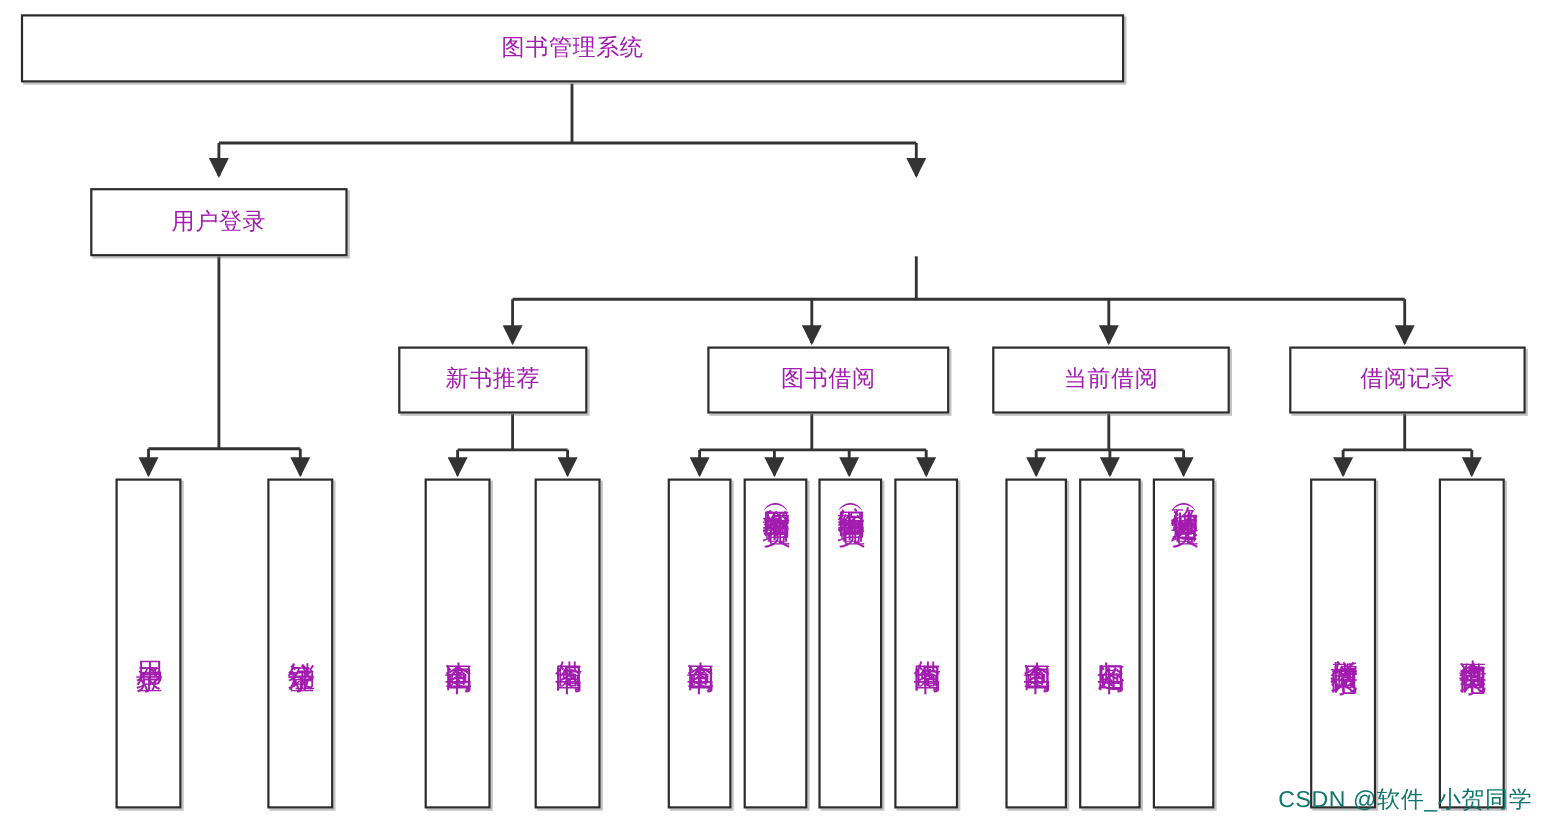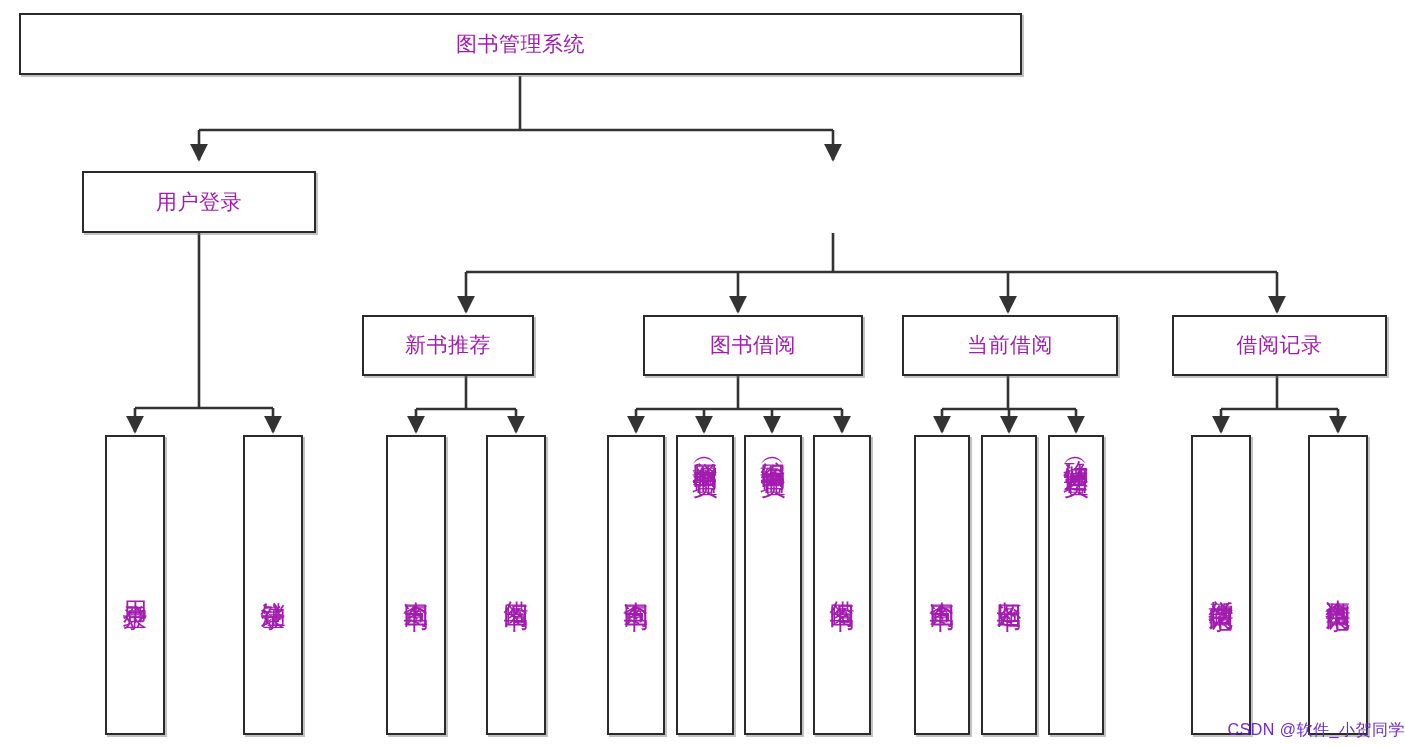--- a/index.html
+++ b/index.html
@@ -61,24 +61,24 @@
   }
   .node.vert.tall-text {
     align-items: flex-start;
   }
   .node.vert.centered {
     align-items: center;
     padding-top: 0;
   }
   .watermark {
     position: absolute;
-    right: 0;
+    right: 12px;
     bottom: 6px;
-    font-size: 16px;
-    color: #6d28d9;
+    font-size: 21px;
+    color: #0f766e;
     letter-spacing: 0.5px;
     white-space: nowrap;
   }
 </style>
 </head>
 <body>
 
 <div id="canvas">
 
   <svg class="wires" viewBox="0 0 1405 747" xmlns="http://www.w3.org/2000/svg">

